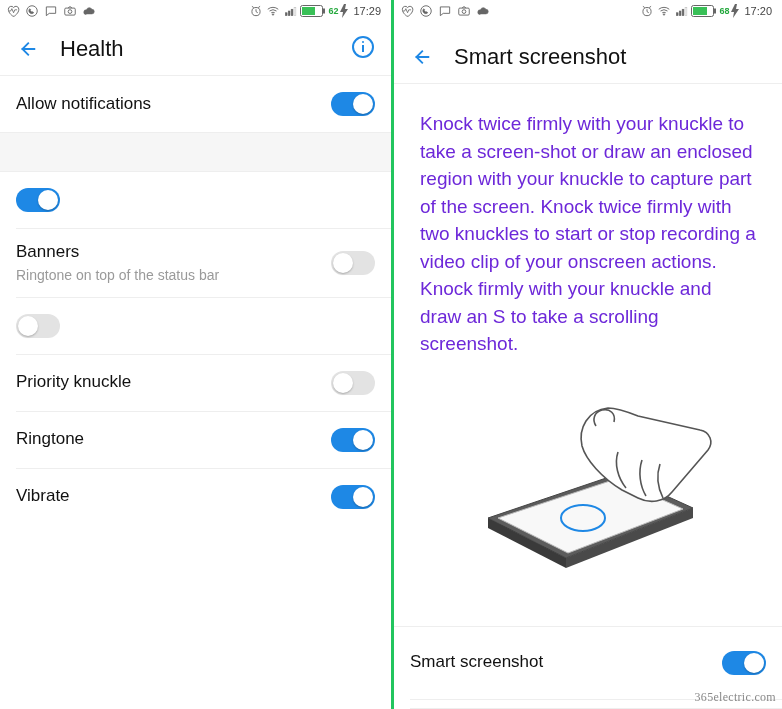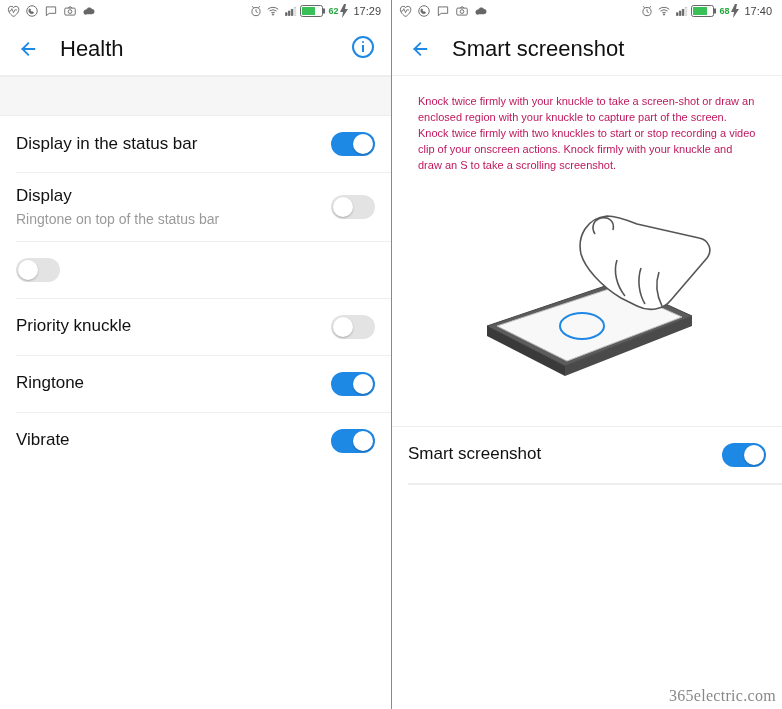--- a/index.html
+++ b/index.html
@@ -1,19 +1,19 @@
 <!DOCTYPE html>
 <html><head>
 <meta charset="utf-8">
 <style>
   * { box-sizing: border-box; margin: 0; padding: 0; }
   html, body { width: 782px; height: 709px; font-family: -apple-system, "Helvetica Neue", Arial, sans-serif; background:#fff; color:#000; }
   .container { display:flex; width:782px; height:709px; position:relative; }
   .phone { width:391px; height:100%; display:flex; flex-direction:column; position:relative; }
-  .phone + .phone { border-left:1px solid #22c55e; }
+  .phone + .phone { border-left:3px solid #22c55e;gap:8px; }
 
   
   .status-bar { height:22px; display:flex; justify-content:space-between; align-items:center; padding:0 10px 0 6px; font-size:12px; color:#555; }
   .status-left, .status-right { display:flex; align-items:center; gap:5px; }
   .status-right { gap:3px; }
   .sicon { width:14px; height:14px; fill:#666; stroke:#666; }
   .batt-wrap { display:flex; align-items:center; gap:1px; }
   .batt-num { font-size:9px; color:#24a83d; font-weight:600; position:relative; left:1px; }
   .time { font-size:11px; color:#444; margin-left:2px; }
 
@@ -35,27 +35,27 @@
 
   
   .toggle { width:44px; height:24px; border-radius:12px; position:relative; flex:0 0 auto; }
   .toggle .knob { position:absolute; width:20px; height:20px; border-radius:50%; top:2px; background:#fff; box-shadow:0 1px 2px rgba(0,0,0,.25); }
   .toggle.on { background:#1e88e5; }
   .toggle.on .knob { right:2px; }
   .toggle.off { background:#e3e3e3; }
   .toggle.off .knob { left:2px; background:#fff; }
 
   
-  .desc-block { padding:18px 26px 8px 26px; font-size:11px; line-height:1.45; color:#be185d; }
+  .desc-block { padding:18px 26px 8px 26px; font-size:19px; line-height:1.45; color:#6d28d9; }
   .illustration { display:flex; justify-content:center; padding:24px 0 40px 0; }
 
   .chevron { color:#bbb; }
   .chevron svg { width:14px; height:14px; stroke:#bbb; fill:none; stroke-width:2; }
 
-  .watermark { position:absolute; right:6px; bottom:4px; font-size:16px; color:#888; font-family: Georgia, serif; letter-spacing:.3px; }
+  .watermark { position:absolute; right:6px; bottom:4px; font-size:12px; color:#888; font-family: Georgia, serif; letter-spacing:.3px; }
 </style>
 </head>
 <body>
 
 <div class="container">
 
   <div class="phone">
     <div class="status-bar">
       <div class="status-left">
         <svg class="sicon" viewBox="0 0 24 24">
@@ -117,36 +117,41 @@
       <span class="header-title">Health</span>
       <span class="info-btn">
         <svg viewBox="0 0 24 24">
             <circle cx="12" cy="12" r="10"></circle>
             <line x1="12" y1="10" x2="12" y2="17"></line>
             <circle cx="12" cy="7" r="1" fill="#1e88e5" stroke="none"></circle>
           </svg>
       </span>
     </div>
 
+    <div class="row">
+      <div class="row-text">
+          <div class="row-title">Allow notifications</div>
+        </div>
+      <div class="toggle on">
+          <div class="knob"></div>
+        </div>
+    </div>
 
     <div class="gap-block"></div>
 
     <div class="row">
-      <div class="row-text">
-          <div class="row-title">Display in the status bar</div>
-        </div>
       <div class="toggle on">
           <div class="knob"></div>
         </div>
     </div>
     <div class="divider"></div>
 
     <div class="row tight">
       <div class="row-text">
-        <div class="row-title">Display</div>
+        <div class="row-title">Banners</div>
         <div class="row-sub">Ringtone on top of the status bar</div>
       </div>
       <div class="toggle off">
           <div class="knob"></div>
         </div>
     </div>
     <div class="divider"></div>
 
     <div class="row">
       <div class="toggle off">
@@ -227,21 +232,21 @@
           <svg width="26" height="14" viewBox="0 0 26 14">
               <rect x="0.5" y="1.5" width="22" height="11" rx="2" fill="none" stroke="#666"></rect>
               <rect x="23" y="4.5" width="2" height="5" fill="#666"></rect>
               <rect x="2" y="3" width="14" height="8" fill="#39c057"></rect>
             </svg>
           <span class="batt-num">68</span>
         </span>
         <svg width="8" height="14" viewBox="0 0 8 14">
             <path d="M4 0L0 8h3l-1 6 6-9H5l1-5z" fill="#666"></path>
           </svg>
-        <span class="time">17:40</span>
+        <span class="time">17:20</span>
       </div>
     </div>
 
     <div class="header">
       <span class="back-arrow">
         <svg viewBox="0 0 24 24">
             <path d="M14 5l-7 7 7 7M6 12h15"></path>
           </svg>
       </span>
       <span class="header-title">Smart screenshot</span>

